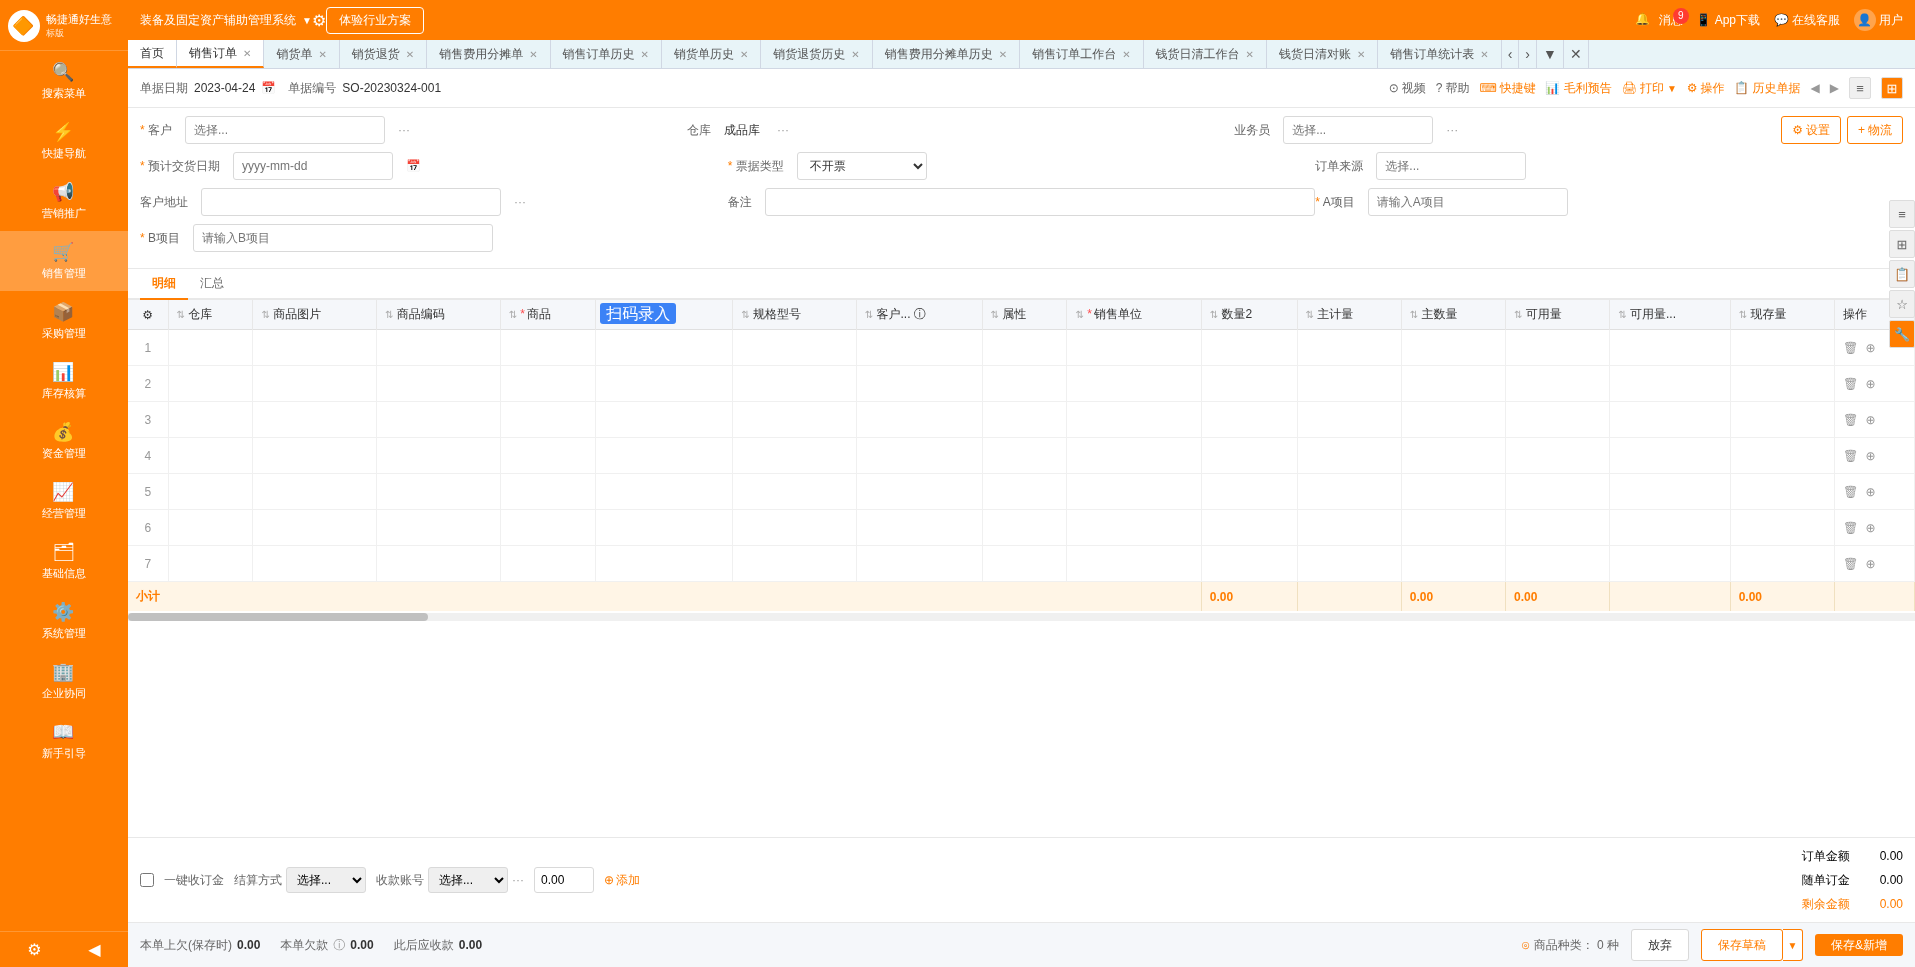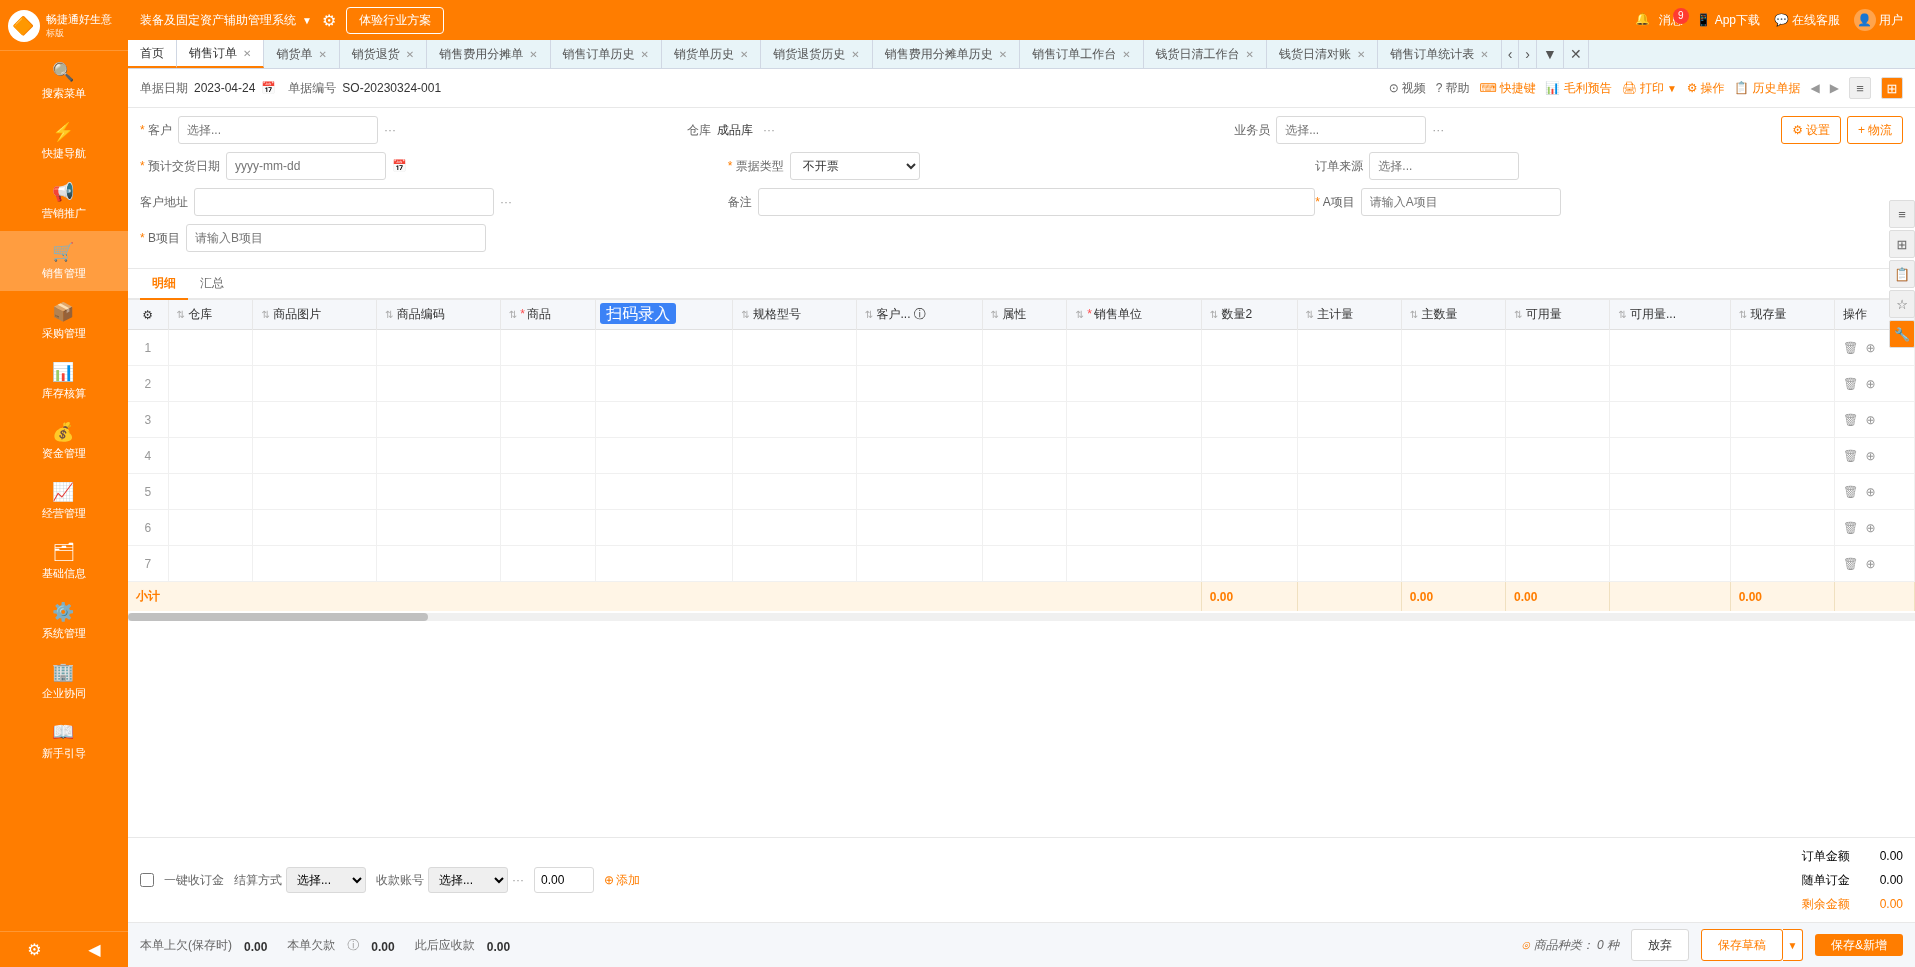--- a/index.html
+++ b/index.html
@@ -67,21 +67,20 @@
       overflow: hidden;
     }
 
     
     #topbar {
       background: #ff7d00;
       height: 40px;
       display: flex;
       align-items: center;
       padding: 0 12px;
-      gap: 10px;
       flex-shrink: 0;
     }
     .topbar-title {
       color: white;
       font-size: 13px;
       display: flex;
       align-items: center;
       gap: 6px;
     }
     .topbar-title-chevron { color: white; font-size: 10px; }
@@ -197,21 +196,21 @@
     }
     .form-row {
       display: flex;
       align-items: center;
       gap: 0;
       margin-bottom: 8px;
     }
     .form-cell {
       display: flex;
       align-items: center;
-      gap: 6px;
+      gap: 13px;
       flex: 1;
     }
     .form-label {
       color: #666;
       white-space: nowrap;
       font-size: 12px;
     }
     .form-label.required::before { content: '* '; color: #ff7d00; }
     .form-input {
       flex: 1;
@@ -369,21 +368,21 @@
     
     #footer {
       background: #f5f7fa;
       border-top: 1px solid #e8e8e8;
       padding: 6px 12px;
       display: flex;
       align-items: center;
       flex-shrink: 0;
     }
     .footer-info { display: flex; gap: 20px; font-size: 12px; color: #666; }
-    .footer-info span { display: flex; align-items: flex-end; gap: 12px; }
+    .footer-info span { display: flex; align-items: center; gap: 5px; }
     .footer-right {
       margin-left: auto;
       display: flex;
       align-items: center;
       gap: 12px;
     }
     .discard-btn {
       height: 32px;
       padding: 0 16px;
       border: 1px solid #d9d9d9;
@@ -406,21 +405,21 @@
     .save-new-btn {
       height: 22px;
       padding: 0 16px;
       border: none;
       border-radius: 3px;
       background: #ff7d00;
       cursor: pointer;
       font-size: 12px;
       color: white;
     }
-    .sku-count { font-size: 12px; color: #666; font-style: italic; }
+    .sku-count { font-size: 12px; color: #666; }
     .scrollbar-area {
       height: 8px;
       background: #f0f0f0;
       margin: 2px 0;
       flex-shrink: 0;
       position: relative;
       overflow: hidden;
     }
     .scrollbar-thumb {
       width: 300px;

